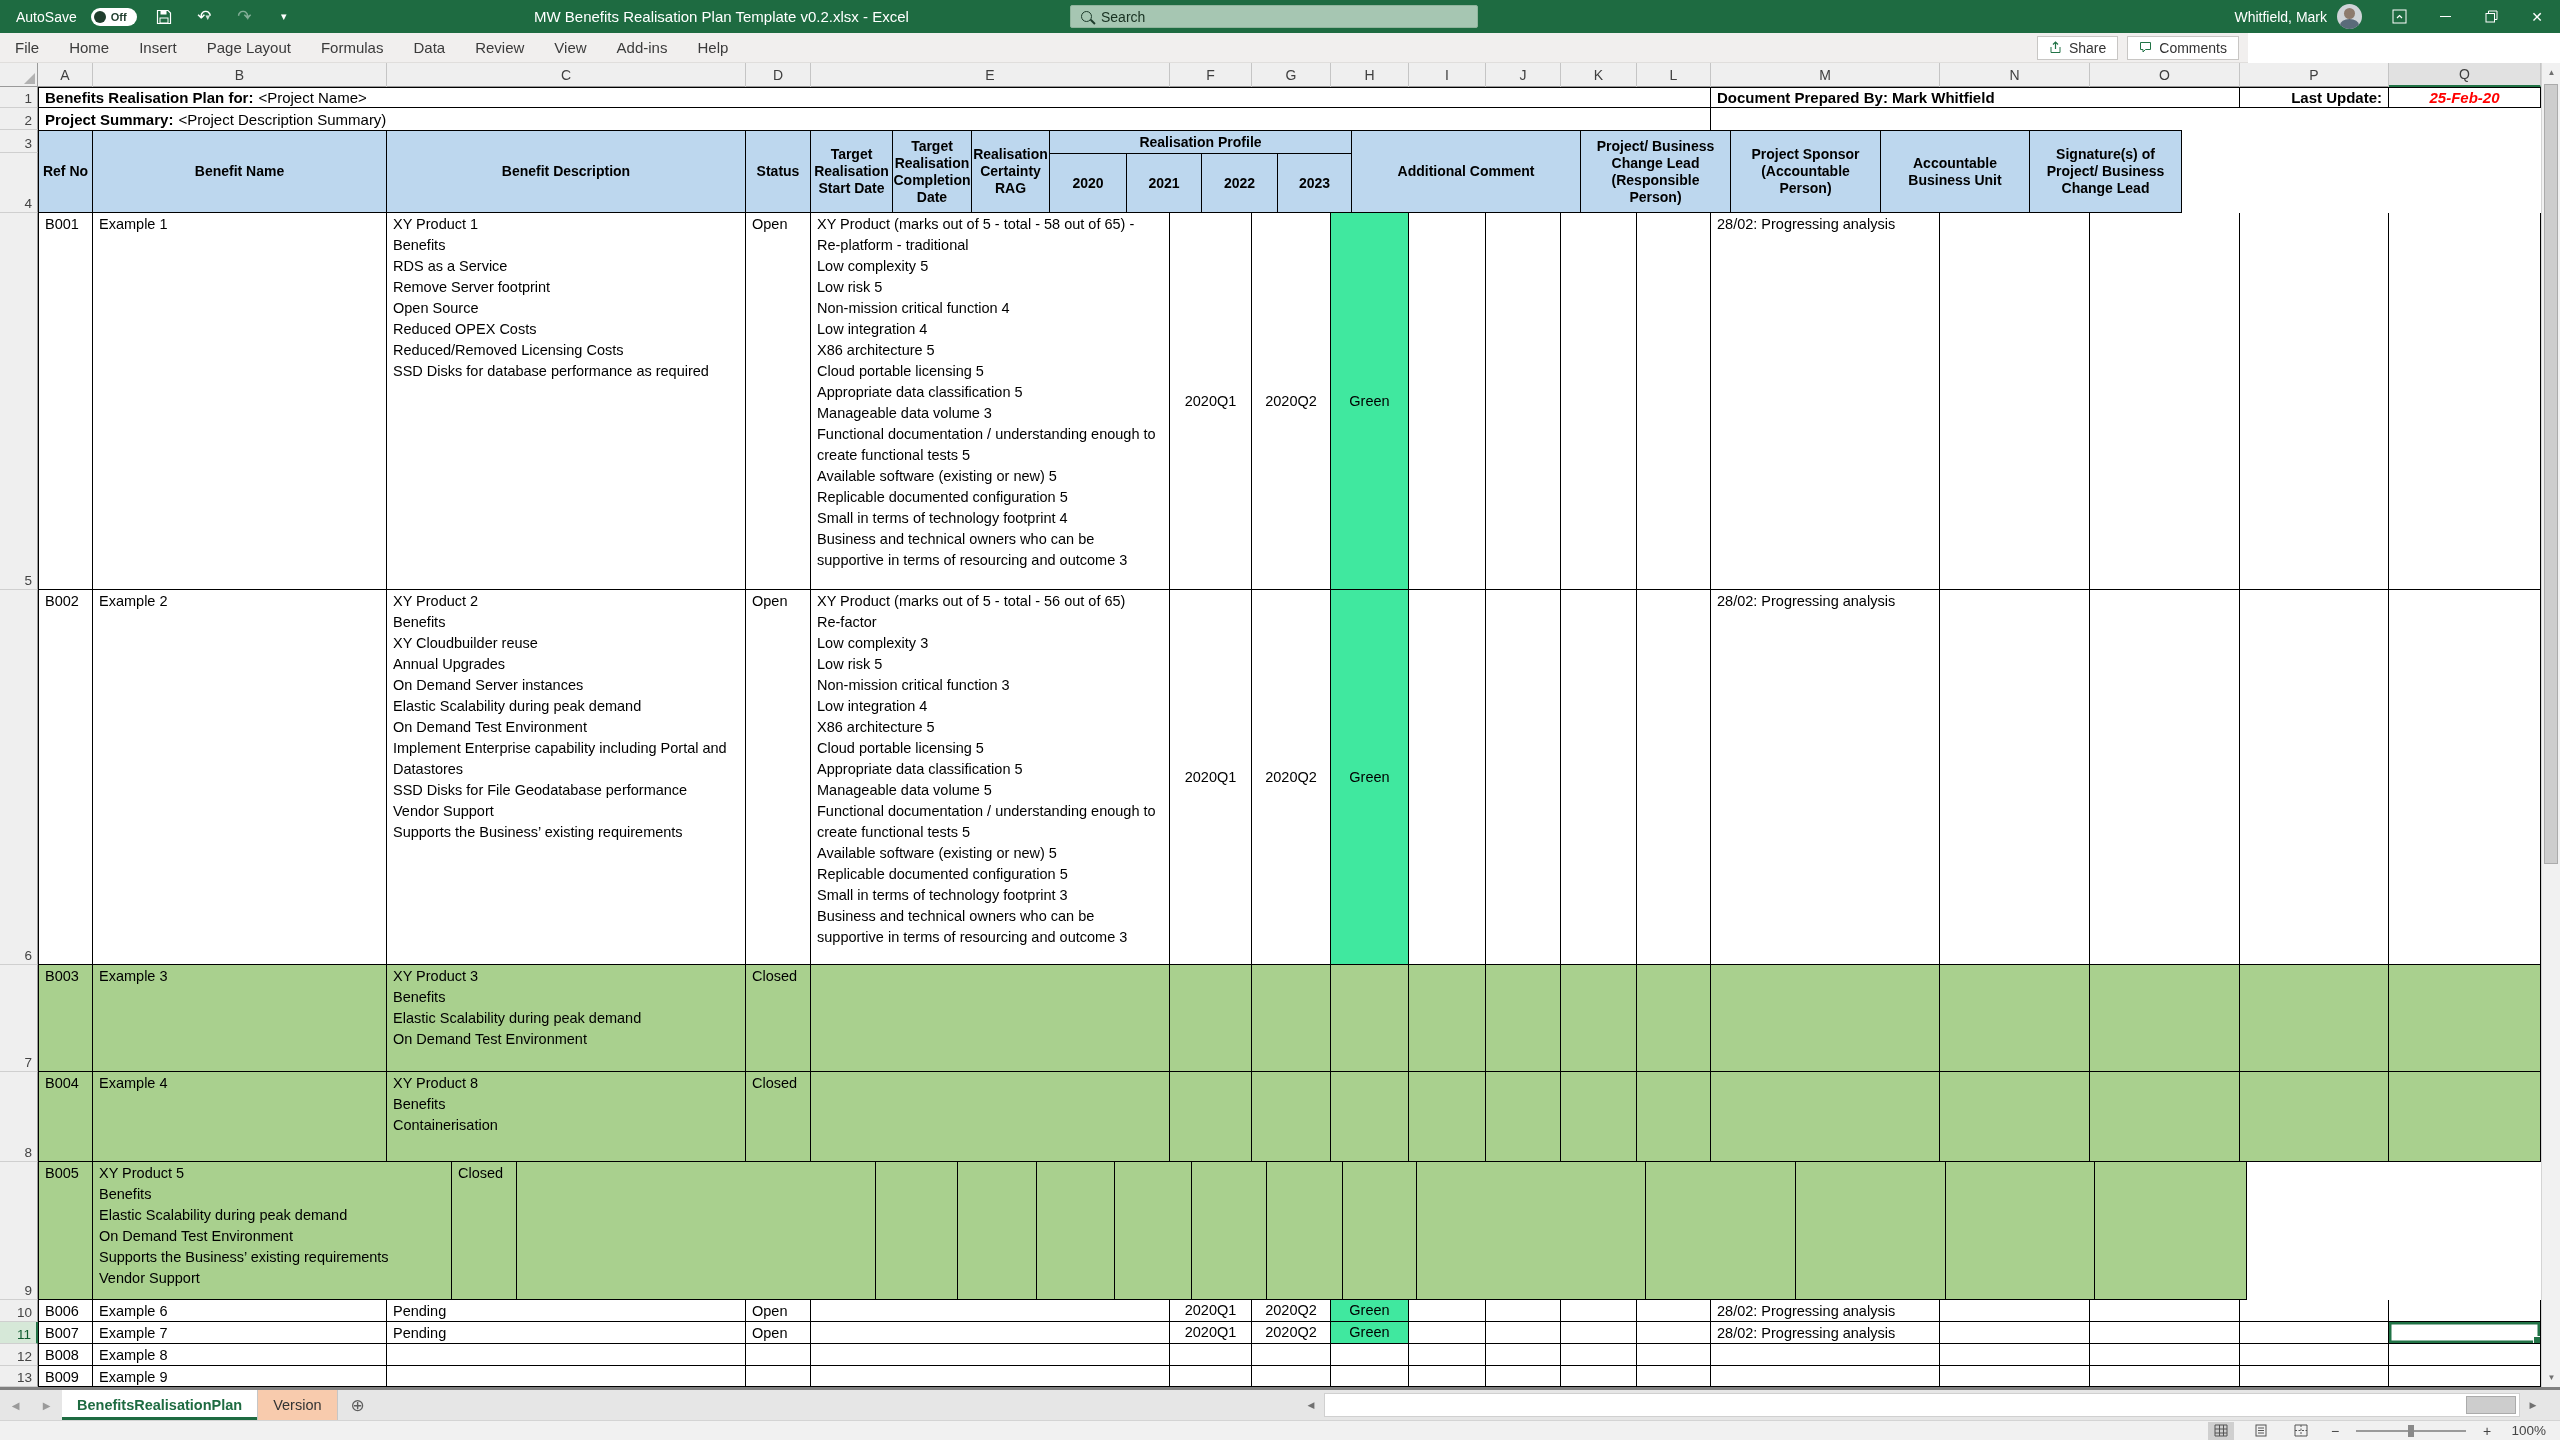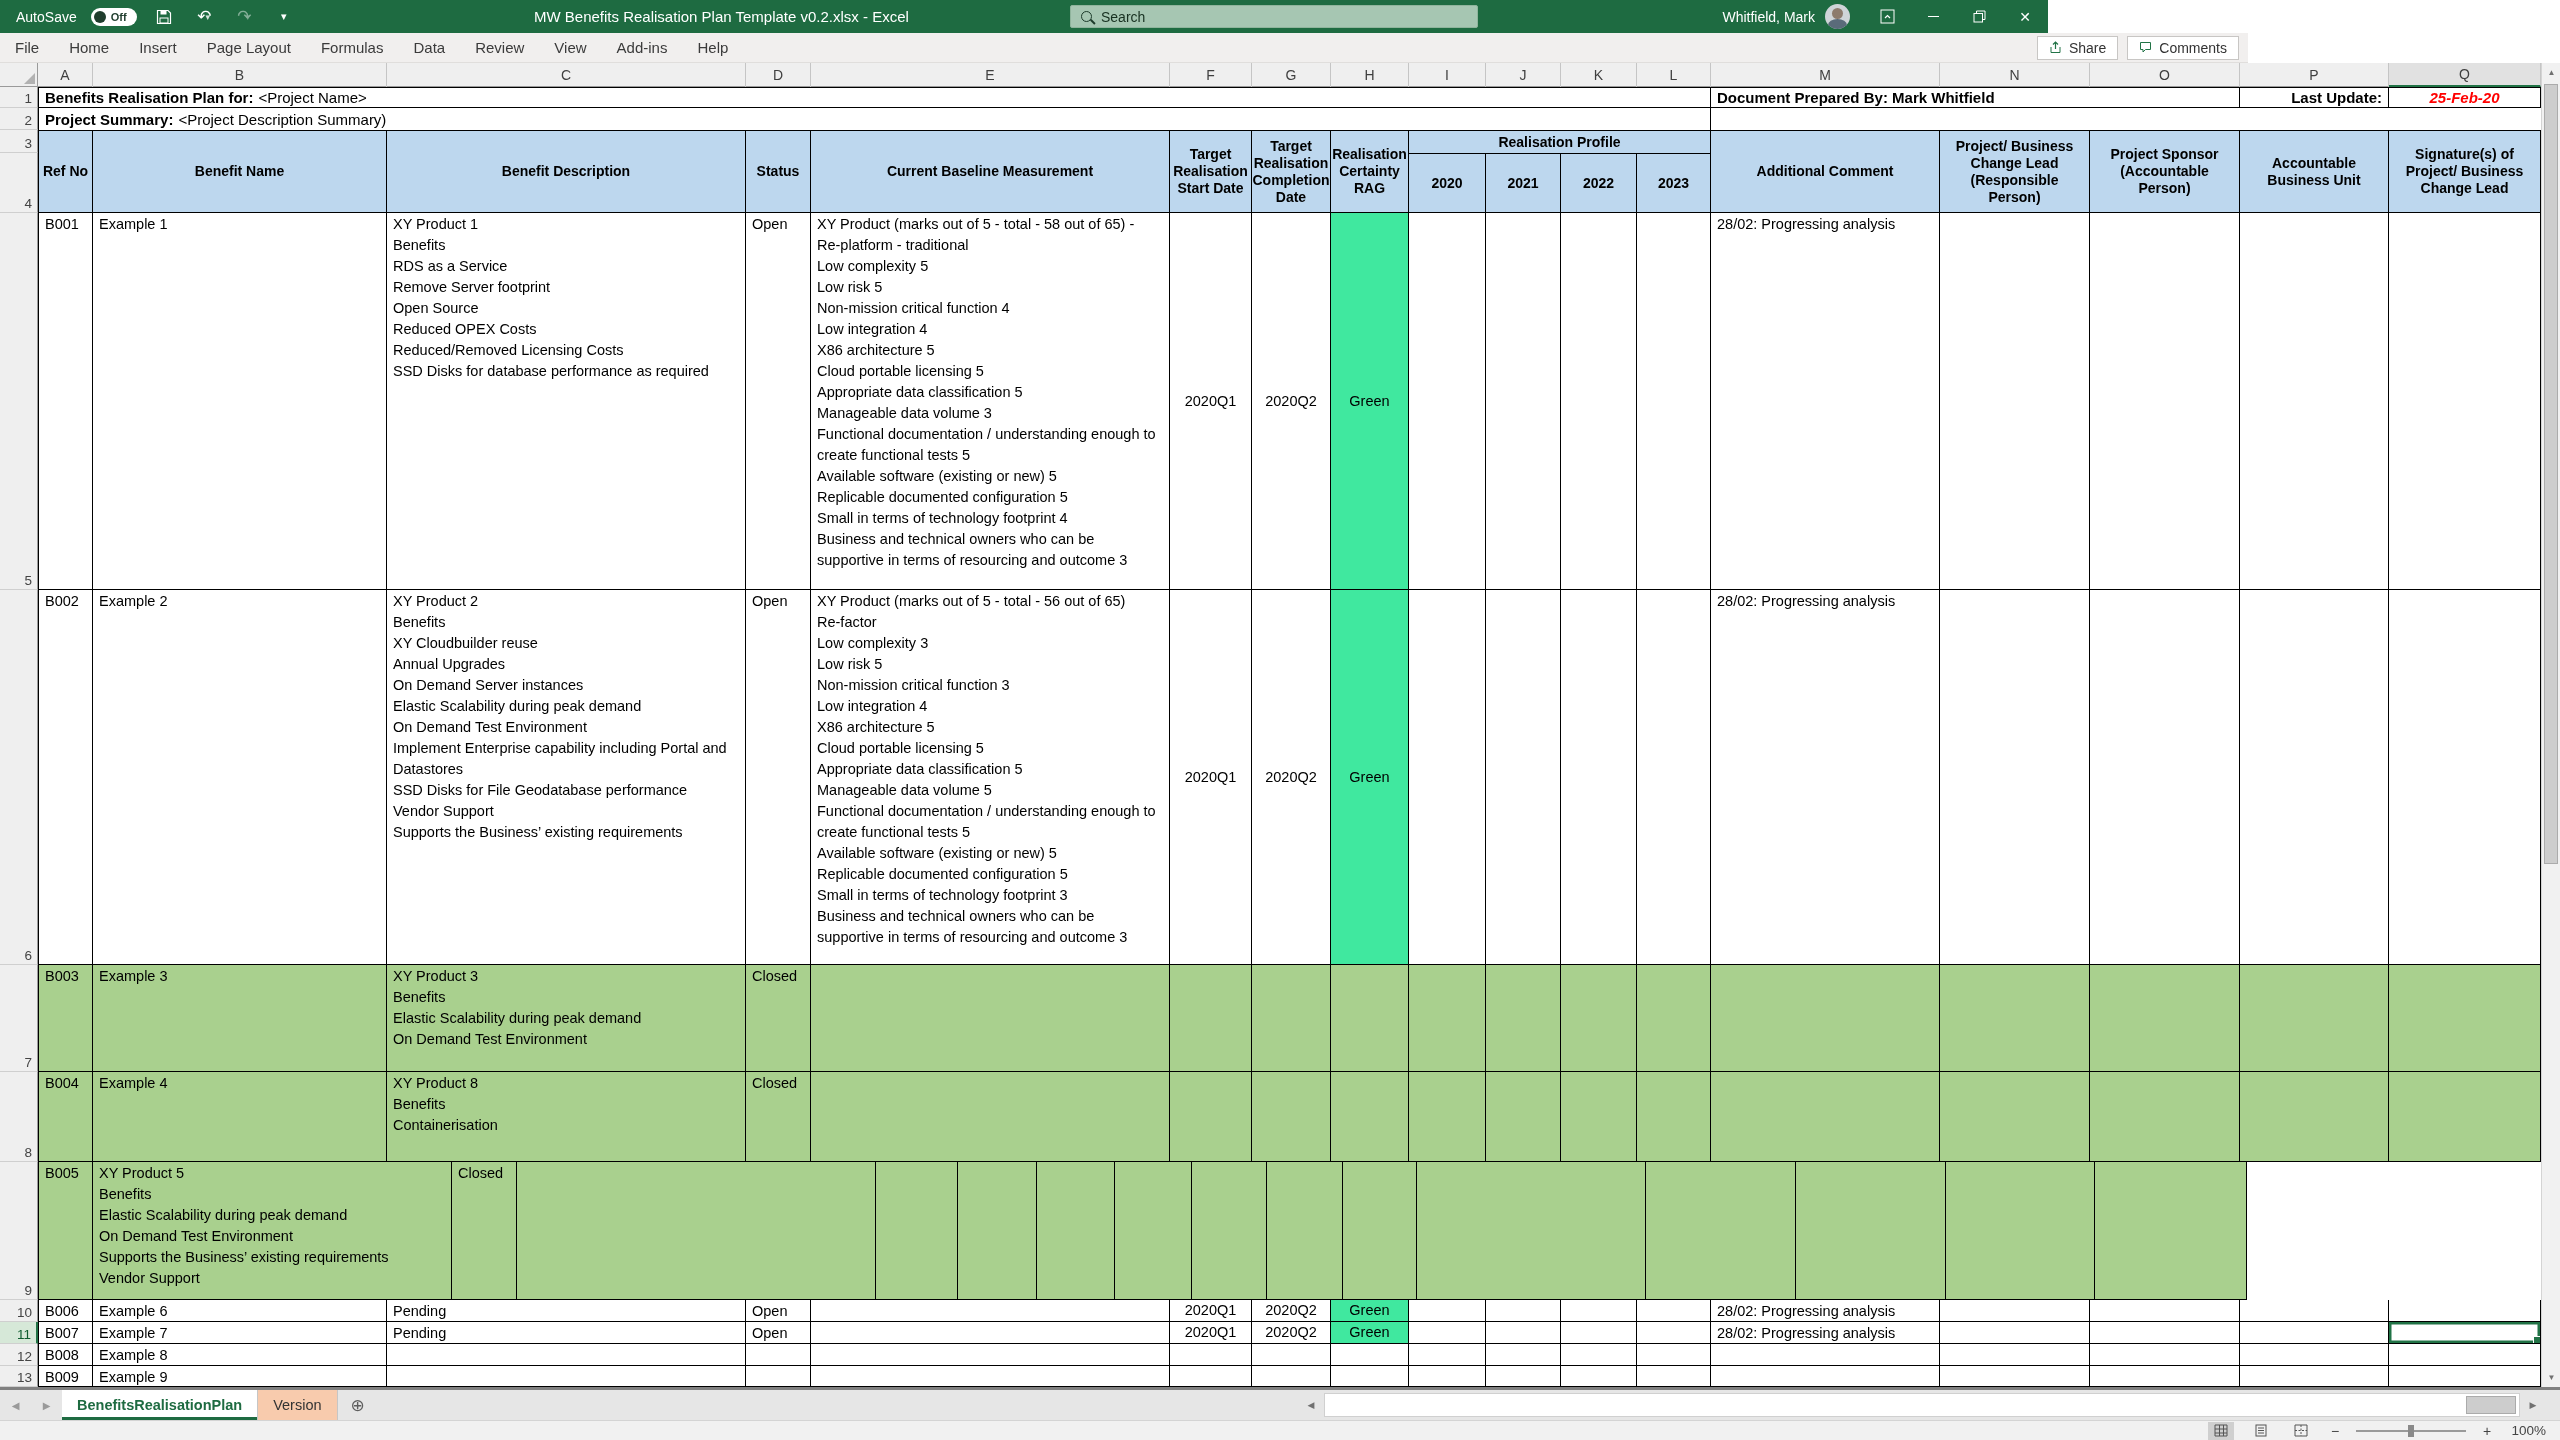--- a/index.html
+++ b/index.html
@@ -1,20 +1,20 @@
 <!DOCTYPE html>
 <html><head>
 <meta charset="utf-8">
 <style>
   * { box-sizing: border-box; margin: 0; padding: 0; }
   html,body { width:2560px; height:1440px; overflow:hidden; background:#fff;
     font-family:"Liberation Sans", sans-serif; }
 
   
-  #titlebar { position:absolute; top:0; left:0; width:2048px; height:33px;
+  #titlebar { position:absolute; top:0; left:0; width:2560px; height:33px;
     background:#1e6b41; color:#fff; }
   #qat { position:absolute; left:0; top:0; height:33px; display:flex; align-items:center; gap:14px; padding-left:16px; }
   .autosave-label { font-size:14px; }
   .toggle { width:46px; height:18px; border-radius:9px; background:#fff; position:relative; display:flex; align-items:center; }
   .toggle .knob { width:12px; height:12px; border-radius:50%; background:#1f3d2d; margin-left:3px; }
   .toggle .state { font-size:11px; color:#1f3d2d; margin-left:5px; font-weight:bold; }
   .qicon { width:26px; height:24px; display:flex; align-items:center; justify-content:center; font-size:17px; color:#fff; }
   .qicon.dim { opacity:.45; }
   .caret-sm { font-size:9px; margin-left:-6px; opacity:.8; }
   #title-text { position:absolute; left:534px; top:0; height:33px; line-height:33px; font-size:15px; color:#fff; white-space:nowrap; }
@@ -236,21 +236,20 @@
   <div class="trow" style="height:83px;">
     <div class="gutcol">
       <div class="gut" style="height:23px; width:38px;">3</div>
       <div class="gut" style="height:60px; width:38px;">4</div>
     </div>
     <div id="hblock">
       <div class="hcell first" style="width:55px;">Ref No</div>
       <div class="hcell" style="width:294px;">Benefit Name</div>
       <div class="hcell" style="width:359px;">Benefit Description</div>
       <div class="hcell" style="width:65px;">Status</div>
-      <div class="hcell" style="width:359px;">Current Baseline Measurement</div>
       <div class="hcell" style="width:82px;">Target Realisation Start Date</div>
       <div class="hcell" style="width:79px;">Target Realisation Completion Date</div>
       <div class="hcell" style="width:78px;">Realisation Certainty RAG</div>
       <div id="profile-group">
         <div class="hcell" id="profile-top">Realisation Profile</div>
         <div id="profile-years">
           <div class="hcell" style="width:77px;">2020</div>
           <div class="hcell" style="width:75px;">2021</div>
           <div class="hcell" style="width:76px;">2022</div>
           <div class="hcell" style="width:74px;">2023</div>

